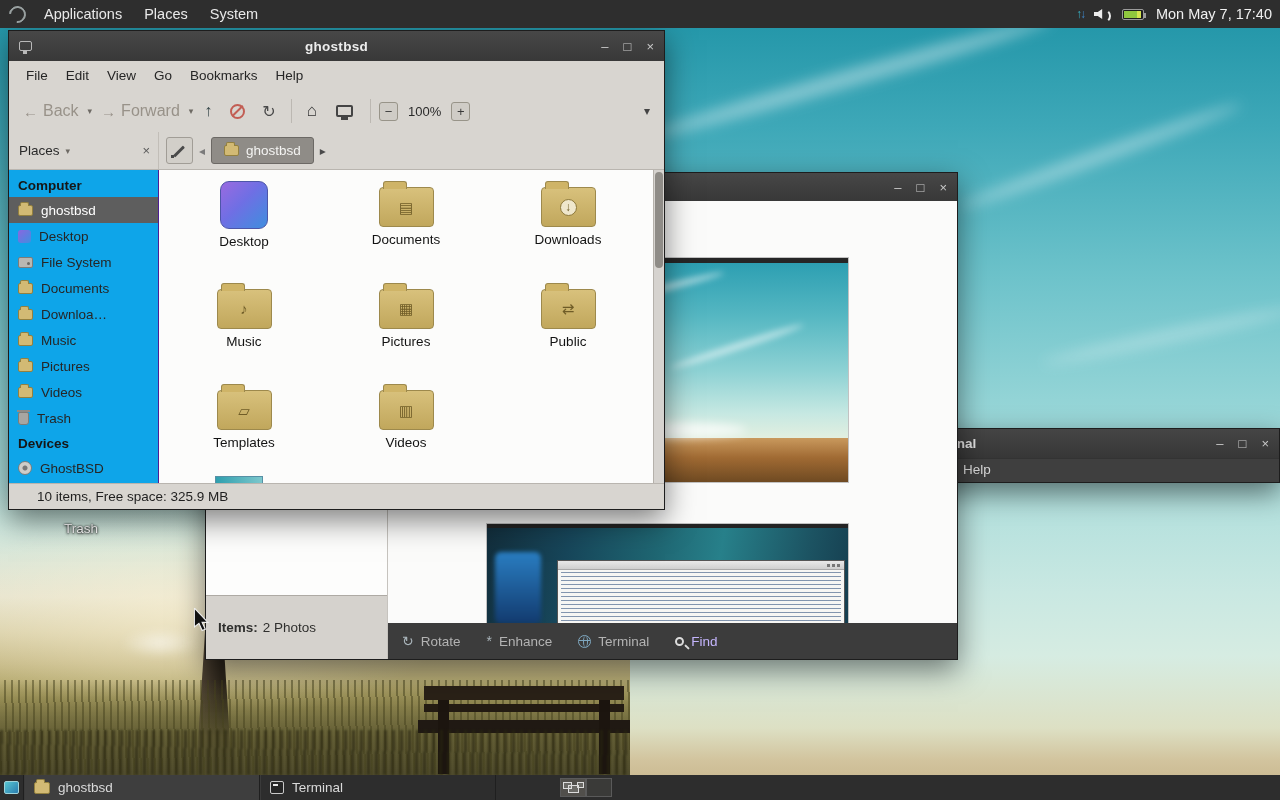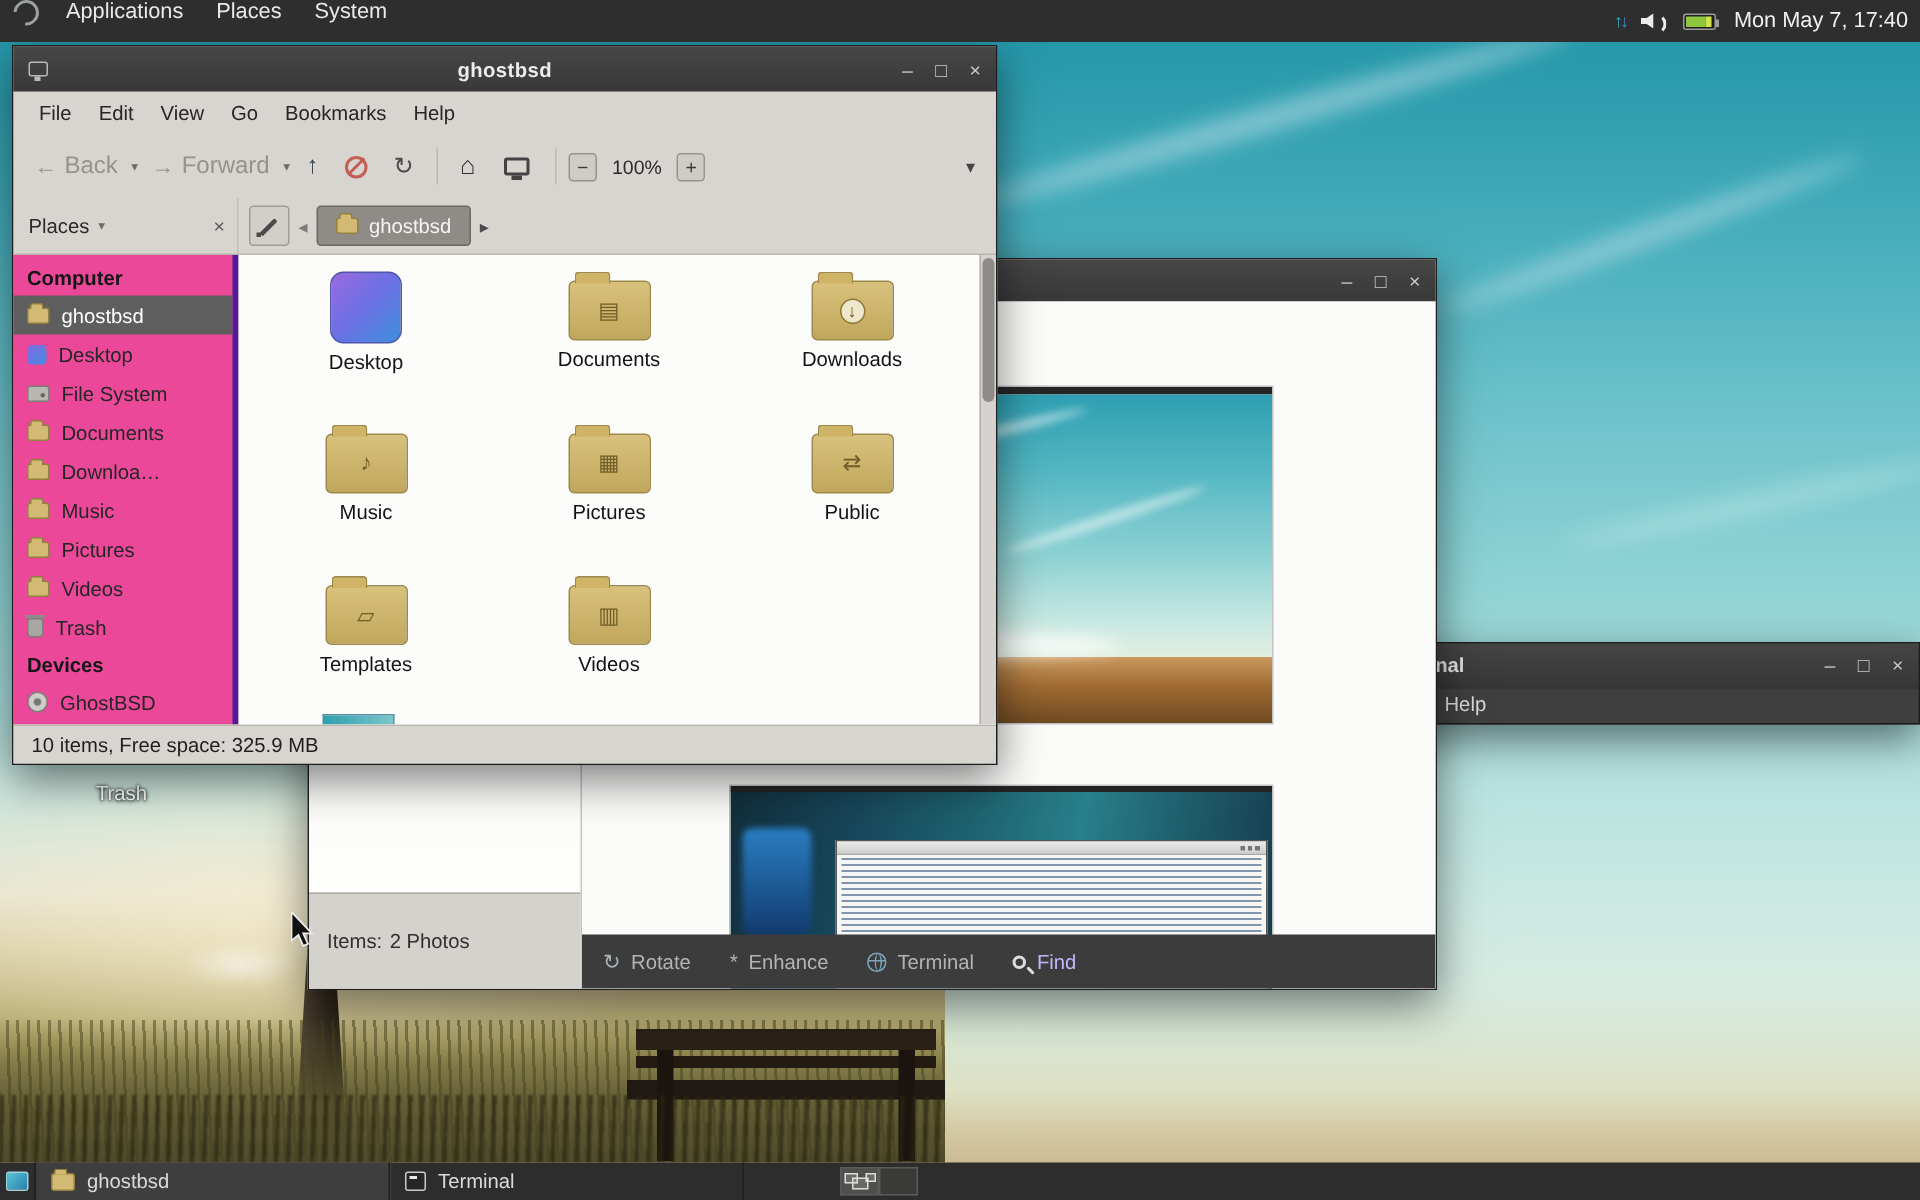--- a/index.html
+++ b/index.html
@@ -64,21 +64,21 @@
 .placesbox .x{margin-left:auto;font-size:13px;color:#5a5a5a}
 .pencilbtn{width:27px;height:27px;margin-left:7px;background:#d2cfc9;border:1px solid #a19d96;border-radius:3px;position:relative;flex:none}
 .pencilbtn::before{content:"";position:absolute;left:5px;top:12px;width:14px;height:3px;background:#4a4a4a;transform:rotate(-45deg);border-radius:1px}
 .pencilbtn::after{content:"";position:absolute;left:4px;top:17px;width:3px;height:3px;background:#4a4a4a}
 .chev{font-size:12px;color:#7b7b7b;margin:0 6px}
 .chevR{font-size:12px;color:#4a4a4a;margin:0 6px}
 .pathbtn{height:27px;display:flex;align-items:center;gap:7px;padding:0 12px;background:#8f8c87;border:1px solid #6c6965;border-radius:3px;color:#f4f4f2;font-size:13.5px}
 .minifolder{width:15px;height:11px;background:#d2ba74;border:1px solid #93803f;border-radius:2px;position:relative;flex:none}
 .minifolder::before{content:"";position:absolute;top:-4px;left:1px;width:7px;height:3px;background:#d2ba74;border:1px solid #93803f;border-bottom:none;border-radius:2px 2px 0 0}
 .cbody{flex:1;display:flex;min-height:0}
-.sidebar{width:150px;background:#ec4899;border-right:4px solid #4c1d95;padding-top:3px;font-size:13.5px;color:#262626;overflow:hidden;flex:none}
+.sidebar{width:150px;background:#0ea5e9;border-right:1px solid #4c1d95;padding-top:3px;font-size:13.5px;color:#262626;overflow:hidden;flex:none}
 .shead{font-weight:bold;padding:5px 0 4px 9px;color:#161616}
 .srow{height:26px;display:flex;align-items:center;gap:8px;padding-left:9px;white-space:nowrap}
 .srow.sel{background:#5e5e5e;color:#fff}
 .si{flex:none}
 .si-folder{width:15px;height:11px;background:#d2ba74;border:1px solid #93803f;border-radius:2px;position:relative}
 .si-folder::before{content:"";position:absolute;top:-4px;left:1px;width:7px;height:3px;background:#d2ba74;border:1px solid #93803f;border-bottom:none;border-radius:2px 2px 0 0}
 .si-desktop{width:13px;height:13px;border-radius:3px;background:linear-gradient(135deg,#8a66e0,#3f8fe0)}
 .si-drive{width:15px;height:11px;background:#b9b7b2;border:1px solid #7e7c78;border-radius:2px;position:relative}
 .si-drive::after{content:"";position:absolute;right:2px;top:4px;width:3px;height:3px;border-radius:50%;background:#6a6864}
 .si-trash{width:11px;height:13px;background:#a8a6a2;border:1px solid #7e7c78;border-radius:2px 2px 3px 3px;position:relative}
@@ -93,28 +93,28 @@
 .folder::before{content:"";position:absolute;top:-7px;left:3px;width:22px;height:7px;background:#cfb467;border:1px solid #9d894c;border-bottom:none;border-radius:3px 3px 0 0}
 .emb{font-size:15px;color:#6f5c27;line-height:1}
 .embc{width:17px;height:17px;border-radius:50%;background:#efe7cc;border:1px solid #8d7838;color:#6f5c27;font-size:12px;display:flex;align-items:center;justify-content:center}
 .dicon{width:48px;height:48px;margin-top:3px;border-radius:9px;background:linear-gradient(135deg,#9a6ae0 0%,#6f6fe4 45%,#3f8ede 100%);border:1px solid #4d56a8}
 .imgicon{width:58px;height:44px;margin-top:6px;background:#f4f3f0;border:1px solid #8f8f8f;overflow:hidden;display:flex;flex-direction:column}
 .imgicon .band{height:13px;background:linear-gradient(90deg,#35a8bc,#8fd6d8)}
 .imgicon .lines{flex:1;margin:4px 6px;background:repeating-linear-gradient(180deg,#b9b9b9 0 2px,transparent 2px 5px)}
 .partial{position:absolute;left:56px;bottom:0;width:48px;height:7px;background:linear-gradient(90deg,#2f9fae,#7cc7cc);border:1px solid #5790a5;border-bottom:none}
 .scroll{position:absolute;top:0;right:0;bottom:0;width:11px;background:#d6d3cf;border-left:1px solid #b5b1ab}
 .scroll .thumbbar{position:absolute;top:2px;left:1px;right:1px;height:96px;background:#8f8c87;border-radius:4px}
-.statusbar{height:26px;background:#d8d5d0;border-top:1px solid #b9b5af;display:flex;align-items:center;padding-left:12px;font-size:13.5px;color:#1f1f1f;flex:none}
+.statusbar{height:26px;background:#d8d5d0;border-top:1px solid #b9b5af;display:flex;align-items:center;padding-left:28px;font-size:13.5px;color:#1f1f1f;flex:none}
 
 .sw{left:205px;top:172px;width:753px;height:488px;display:flex;flex-direction:column;background:#fbfbfa;z-index:6}
 .sw .tbar{height:28px}
 .swbody{flex:1;display:flex;min-height:0}
 .swside{width:182px;border-right:1px solid #c6c3be;display:flex;flex-direction:column;background:#fdfdfc;flex:none}
 .swinfo{height:64px;margin-top:auto;background:#d5d2cd;border-top:1px solid #aeaaa4;display:flex;align-items:center;padding-left:12px;font-size:13.5px;color:#30302e;gap:5px}
-.swinfo b{font-weight:normal}
+.swinfo b{font-weight:bold}
 .swmain{flex:1;position:relative;background:#fbfbfa;overflow:hidden}
 .thumb1{position:absolute;left:98px;top:56px;width:363px;height:226px;border:1px solid #c2c2c2;display:flex;flex-direction:column;overflow:hidden;background:#fff}
 .mini-strip{height:5px;background:#262626;flex:none}
 .t1sky{flex:1;position:relative;background:linear-gradient(180deg,#2d9fb2 0%,#55b7c2 30%,#8ed2d4 62%,#c6e8e2 86%,#e2efe0 100%)}
 .t1s{position:absolute;background:rgba(255,255,255,.55);filter:blur(3px);border-radius:50%}
 .t1sA{left:40px;top:30px;width:200px;height:8px;transform:rotate(-14deg)}
 .t1sB{left:180px;top:80px;width:140px;height:7px;transform:rotate(-18deg)}
 .t1band{height:44px;flex:none;position:relative;background:linear-gradient(180deg,#c9995d 0%,#a06a33 45%,#6f4a22 100%);filter:blur(.4px)}
 .t1tree{position:absolute;left:84px;top:-10px;width:64px;height:34px;background:#2f2818;border-radius:50%;filter:blur(3px)}
 .t1bloom{position:absolute;left:60px;top:-16px;width:200px;height:16px;background:rgba(255,255,255,.75);filter:blur(5px);border-radius:50%}
@@ -135,21 +135,21 @@
 .mag{width:9px;height:9px;border:2px solid #dcdcdc;border-radius:50%;position:relative;flex:none}
 .mag::after{content:"";position:absolute;left:7px;top:7px;width:6px;height:2px;background:#dcdcdc;transform:rotate(45deg);border-radius:1px}
 .swbtn.find{color:#c4b5fd}
 
 .term{left:640px;top:428px;width:640px;height:55px;background:#3d3d3d;display:flex;flex-direction:column;z-index:4}
 .term .tbar{height:29px;background:linear-gradient(#454545,#373737)}
 .term .ttl{position:absolute;left:280px;font-weight:bold;font-size:13.5px;color:#e2e2e2}
 .termmenu{flex:1;background:#3f3f3f;border-top:1px solid #333;position:relative}
 .termmenu .m{position:absolute;left:322px;top:3px;font-size:13.5px;color:#d9d9d9}
 
-.panel{position:absolute;left:0;top:0;right:0;height:28px;background:#2e2e2e;display:flex;z-index:50;color:#e9e9e9;font-size:14.5px}
+.panel{position:absolute;left:0;top:0;right:0;height:28px;background:#2e2e2e;display:flex;align-items:center;z-index:50;color:#e9e9e9;font-size:14.5px}
 .logo{width:17px;height:17px;margin:0 7px 0 9px;border:2.5px solid #98a0a0;border-radius:50%;border-left-color:transparent;transform:rotate(-40deg);flex:none}
 .pmenu{padding:0 11px}
 .tray{margin-left:auto;display:flex;align-items:center;gap:10px;padding-right:8px}
 .net{display:flex;font-size:12px;font-weight:bold;letter-spacing:-2px}
 .net .u{color:#35b3c6}.net .d{color:#3f86c9}
 .vol{position:relative;width:18px;height:14px}
 .vol::before{content:"";position:absolute;left:0;top:2px;width:11px;height:10px;background:#ececec;clip-path:polygon(0 30%,35% 30%,75% 0,75% 100%,35% 70%,0 70%)}
 .vol::after{content:"";position:absolute;right:1px;top:2px;width:5px;height:10px;border:2px solid #ececec;border-left:none;border-radius:0 7px 7px 0;border-top-color:transparent;border-bottom-color:transparent}
 .batt{position:relative;width:22px;height:11px;border:1px solid #9b9b9b;border-radius:2px;background:#1e1e1e}
 .batt::before{content:"";position:absolute;left:1px;top:1px;bottom:1px;width:13px;background:#8fc73e}

